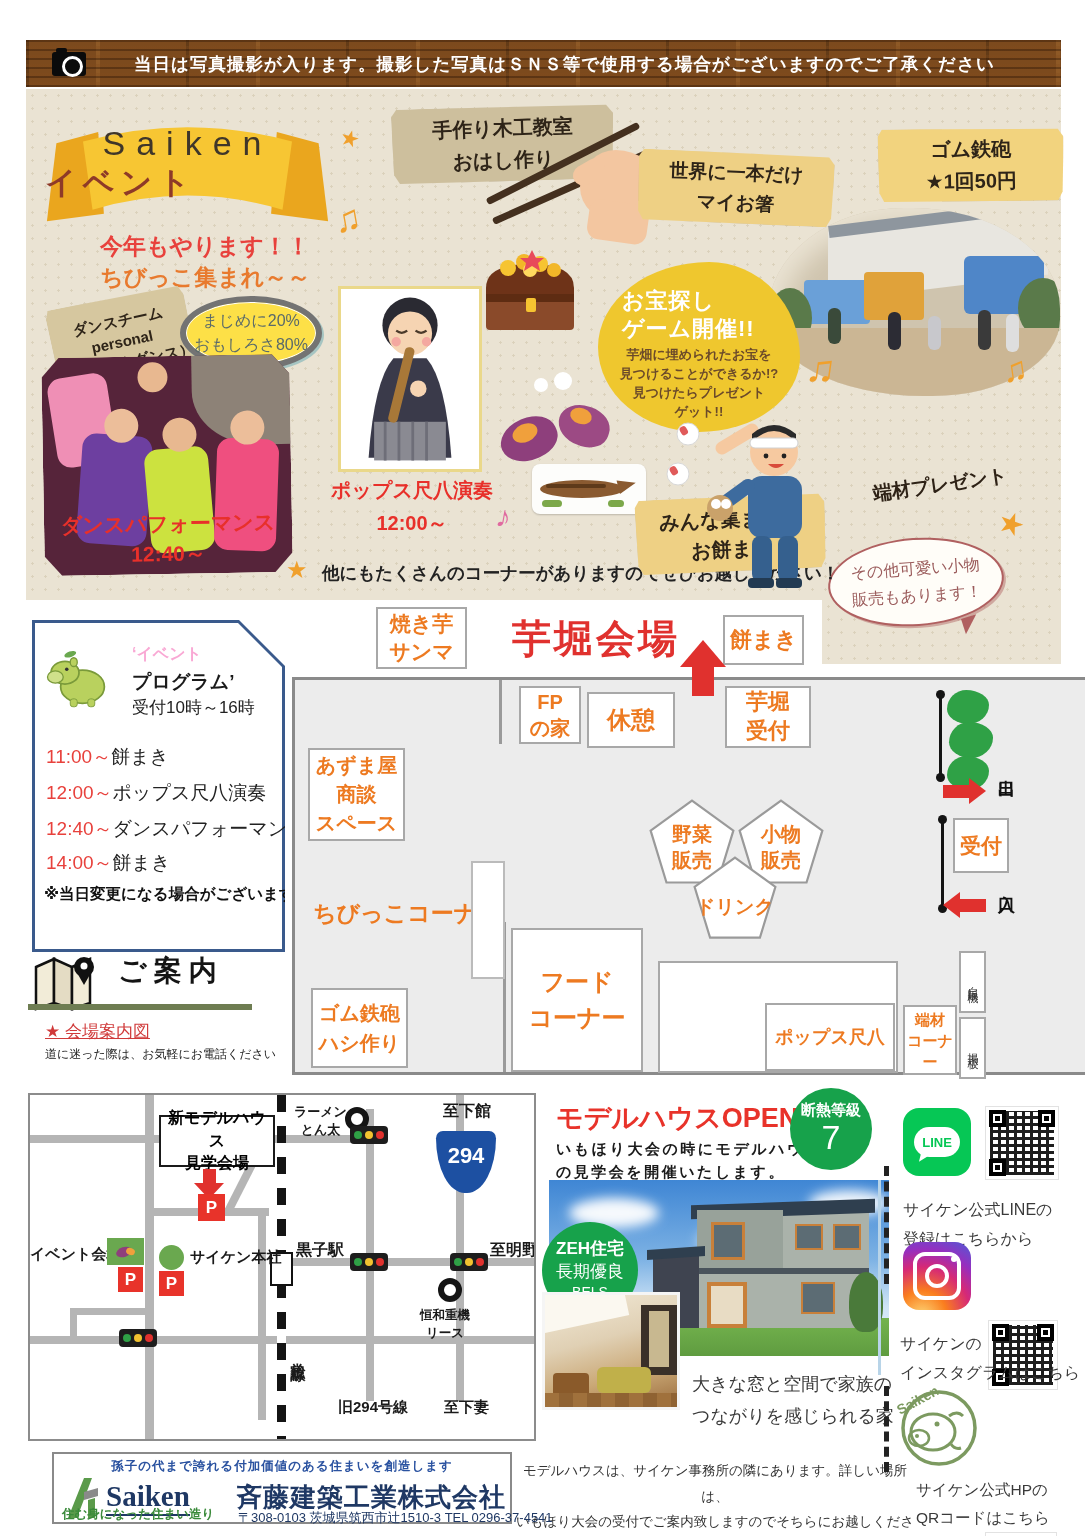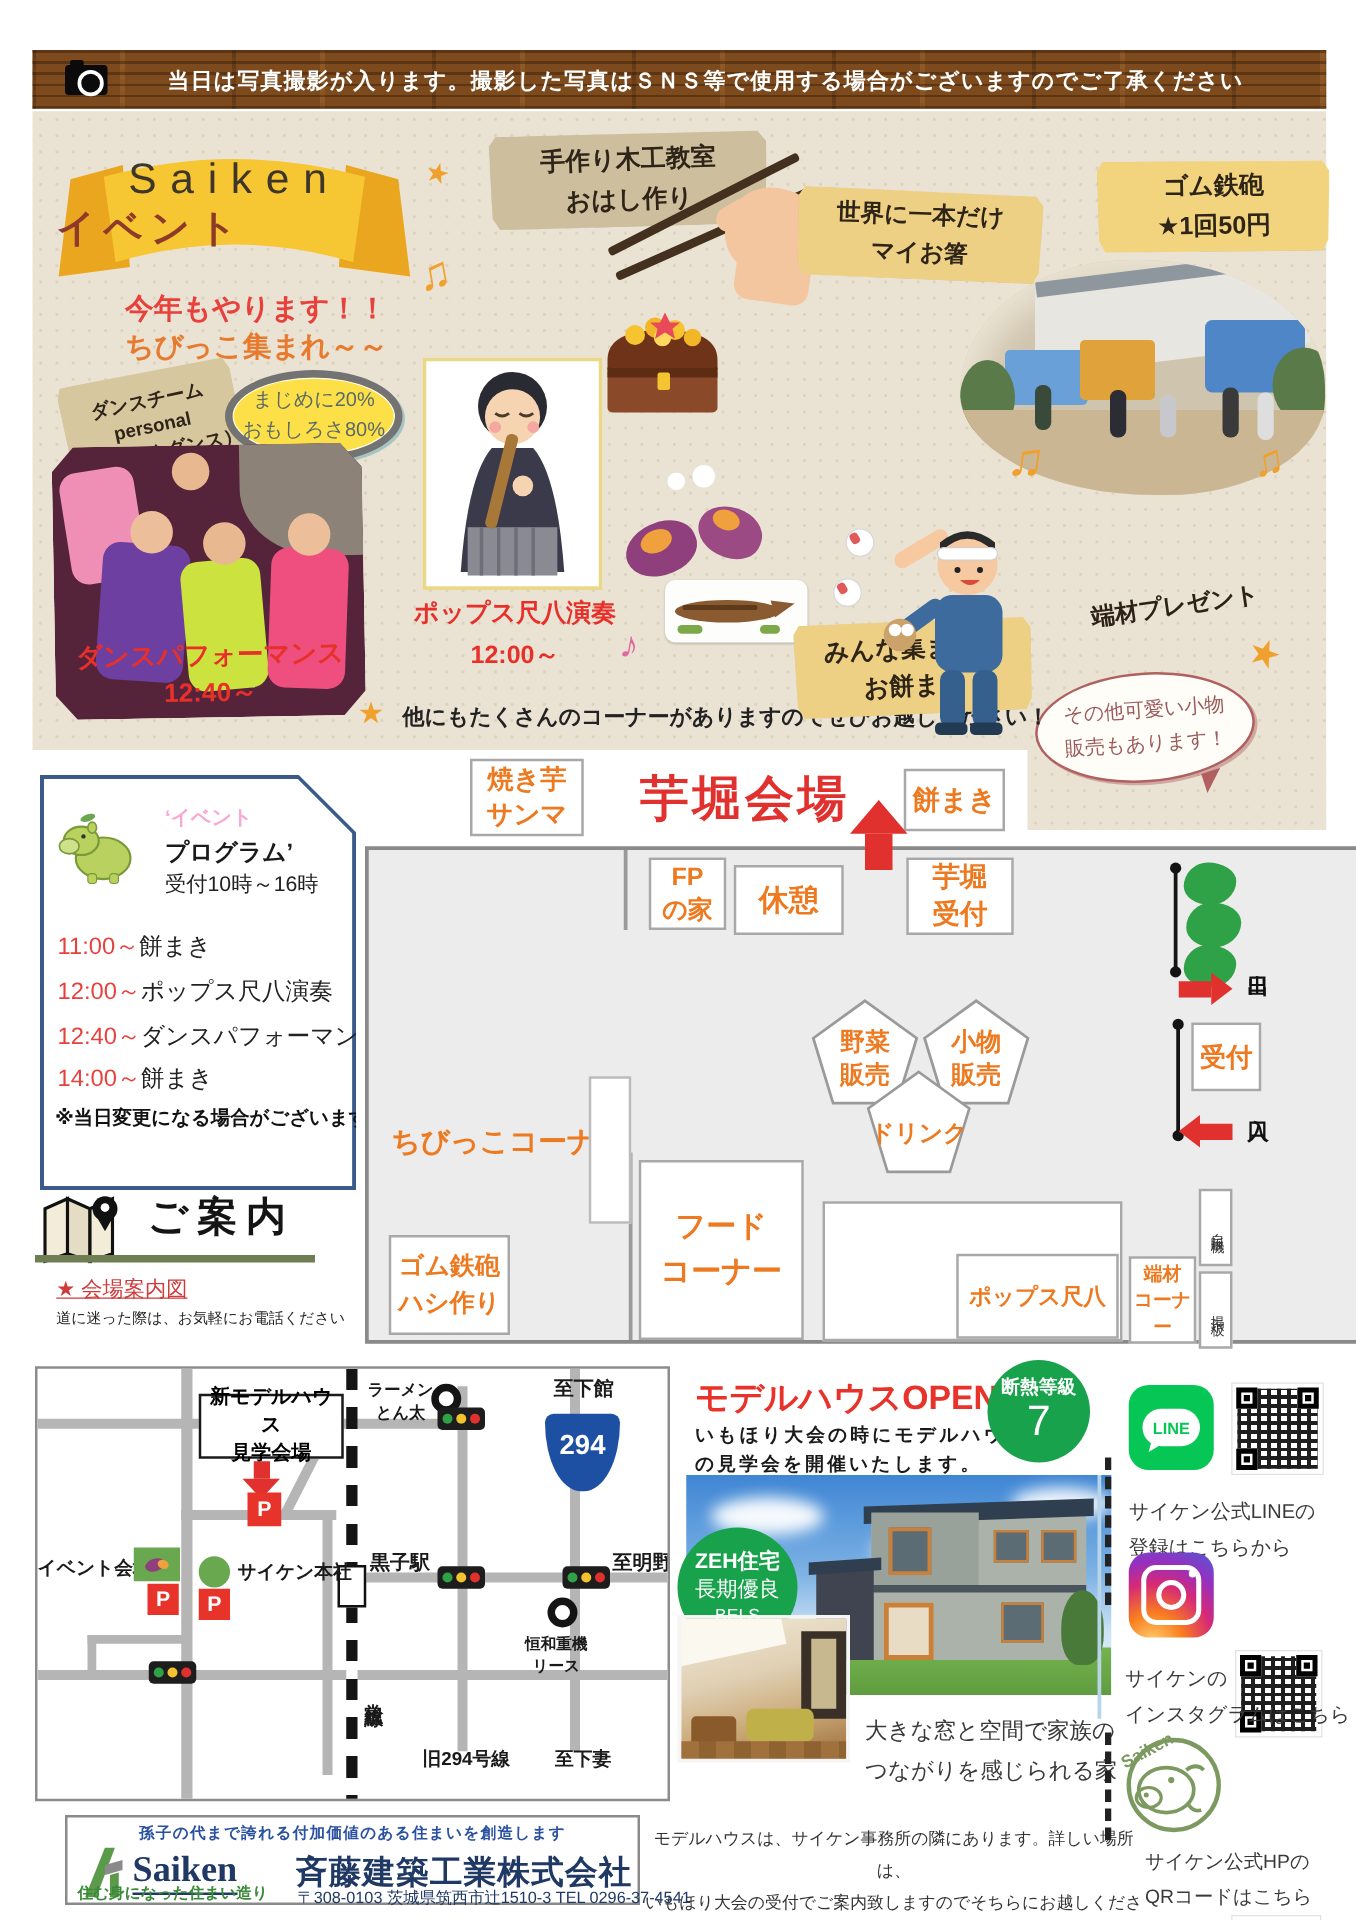--- a/index.html
+++ b/index.html
@@ -125,20 +125,30 @@
       <circle cx="30" cy="18" r="8" fill="#f6c431"></circle>
         <circle cx="46" cy="12" r="8" fill="#f2b728"></circle>
       <circle cx="62" cy="14" r="8" fill="#f6c431"></circle>
         <circle cx="76" cy="20" r="7" fill="#f2b728"></circle>
       <circle cx="52" cy="20" r="7" fill="#ffd95e"></circle>
       <polygon points="54,0 58,8 66,8 60,13 62,21 54,16 46,21 48,13 42,8 50,8" fill="#e84a5a"></polygon>
       <rect x="48" y="48" width="10" height="14" rx="2" fill="#f6c431"></rect>
     </svg>
   </div>
 
+  <div class="abs" style="left:598px;top:262px;width:202px;height:170px;background:#efc72e;border-radius:55% 45% 50% 50%/50% 56% 44% 50%">
+    <div class="t xb" style="left:24px;top:24px;font-size:22px;color:#fff;letter-spacing:1px">お宝探し</div>
+    <div class="t xb" style="left:24px;top:52px;font-size:22px;color:#fff;letter-spacing:1px">ゲーム開催!!</div>
+    <div class="abs ctr col" style="left:0;top:84px;width:100%;font-size:13px;font-weight:700;color:#6b4a2a;line-height:1.45">
+      <div>芋畑に埋められたお宝を</div>
+      <div>見つけることができるか!?</div>
+      <div>見つけたらプレゼント</div>
+      <div>ゲット!!</div>
+    </div>
+  </div>
 
   <div class="abs tape" style="left:52px;top:296px;width:140px;height:90px;background:#d6c79f;transform:rotate(-12deg);font-size:15px;line-height:1.4">
     <div>ダンスチーム</div>
     <div>personal</div>
     <div>（ブレイクダンス）</div>
   </div>
 
   <div class="abs ctr col" style="left:180px;top:296px;width:142px;height:74px;background:#fde047;border:6px solid #737373;border-radius:50%;box-shadow:0 0 0 1px #fff inset, 2px 2px 0 0 rgba(98,168,178,.5);font-size:16px;color:#5a6a6a;line-height:1.5">
     <div>まじめに20%</div>
     <div>おもしろさ80%</div>
@@ -298,20 +308,25 @@
       <div class="or b">FP</div>
       <div class="or b">の家</div>
     </div>
     <div class="abs wbox ctr" style="left:292px;top:12px;width:88px;height:56px;font-size:24px">
       <span class="or b">休憩</span>
     </div>
     <div class="abs wbox ctr col" style="left:430px;top:6px;width:86px;height:62px;font-size:22px;line-height:1.3">
       <div class="or b">芋堀</div>
       <div class="or b">受付</div>
     </div>
+    <div class="abs wbox ctr col" style="left:13px;top:68px;width:97px;height:93px;font-size:20px;line-height:1.45">
+      <div class="or b">あずま屋</div>
+      <div class="or b">商談</div>
+      <div class="or b">スペース</div>
+    </div>
 
     <div class="pent" style="left:352px;top:118px;width:90px;height:88px">
       <svg viewBox="0 0 100 100">
           <polygon points="50,3 97,37 79,96 21,96 3,37" fill="#fff" stroke="#9a9a9a" stroke-width="2.5"></polygon>
         </svg>
       <div class="ptxt b or" style="font-size:20px;line-height:1.3;padding-top:10px">
         <div>野菜</div>
         <div>販売</div>
       </div>
     </div>
@@ -382,21 +397,21 @@
   <div class="abs" style="left:32px;top:953px;width:72px;height:58px">
     <svg viewBox="0 0 72 58" style="width:100%;height:100%">
       <polygon points="4,14 22,6 22,50 4,56" fill="#f2ecd8" stroke="#111" stroke-width="2.5"></polygon>
       <polygon points="22,6 40,14 40,56 22,50" fill="#e4dcc4" stroke="#111" stroke-width="2.5"></polygon>
       <polygon points="40,14 58,6 58,50 40,56" fill="#f2ecd8" stroke="#111" stroke-width="2.5"></polygon>
       <circle cx="52" cy="14" r="10" fill="#111"></circle>
       <circle cx="52" cy="13" r="3.5" fill="#fff"></circle>
       <polygon points="44,18 60,18 52,32" fill="#111"></polygon>
     </svg>
   </div>
-  <div class="t xb" style="left:118px;top:952px;font-size:32px;letter-spacing:7px;color:#141414">ご案内</div>
+  <div class="t xb" style="left:118px;top:952px;font-size:28px;letter-spacing:7px;color:#141414">ご案内</div>
   <div class="abs" style="left:28px;top:1004px;width:224px;height:6px;background:#6e7d52"></div>
   <div class="t" style="left:45px;top:1020px;font-size:17px;color:#d03a3a;text-decoration:underline">★ 会場案内図</div>
   <div class="t" style="left:45px;top:1046px;font-size:12px;color:#222">道に迷った際は、お気軽にお電話ください</div>
 
   <div class="abs" style="left:28px;top:1093px;width:508px;height:348px;background:#fff;border:2px solid #8c8c8c;overflow:hidden">
 
     <div class="road" style="left:115px;top:0;width:9px;height:348px"></div>
     <div class="road" style="left:0;top:40px;width:352px;height:8px"></div>
     <div class="road" style="left:115px;top:113px;width:124px;height:8px"></div>
     <div class="road" style="left:206px;top:64px;width:8px;height:58px;transform:rotate(27deg)"></div>

